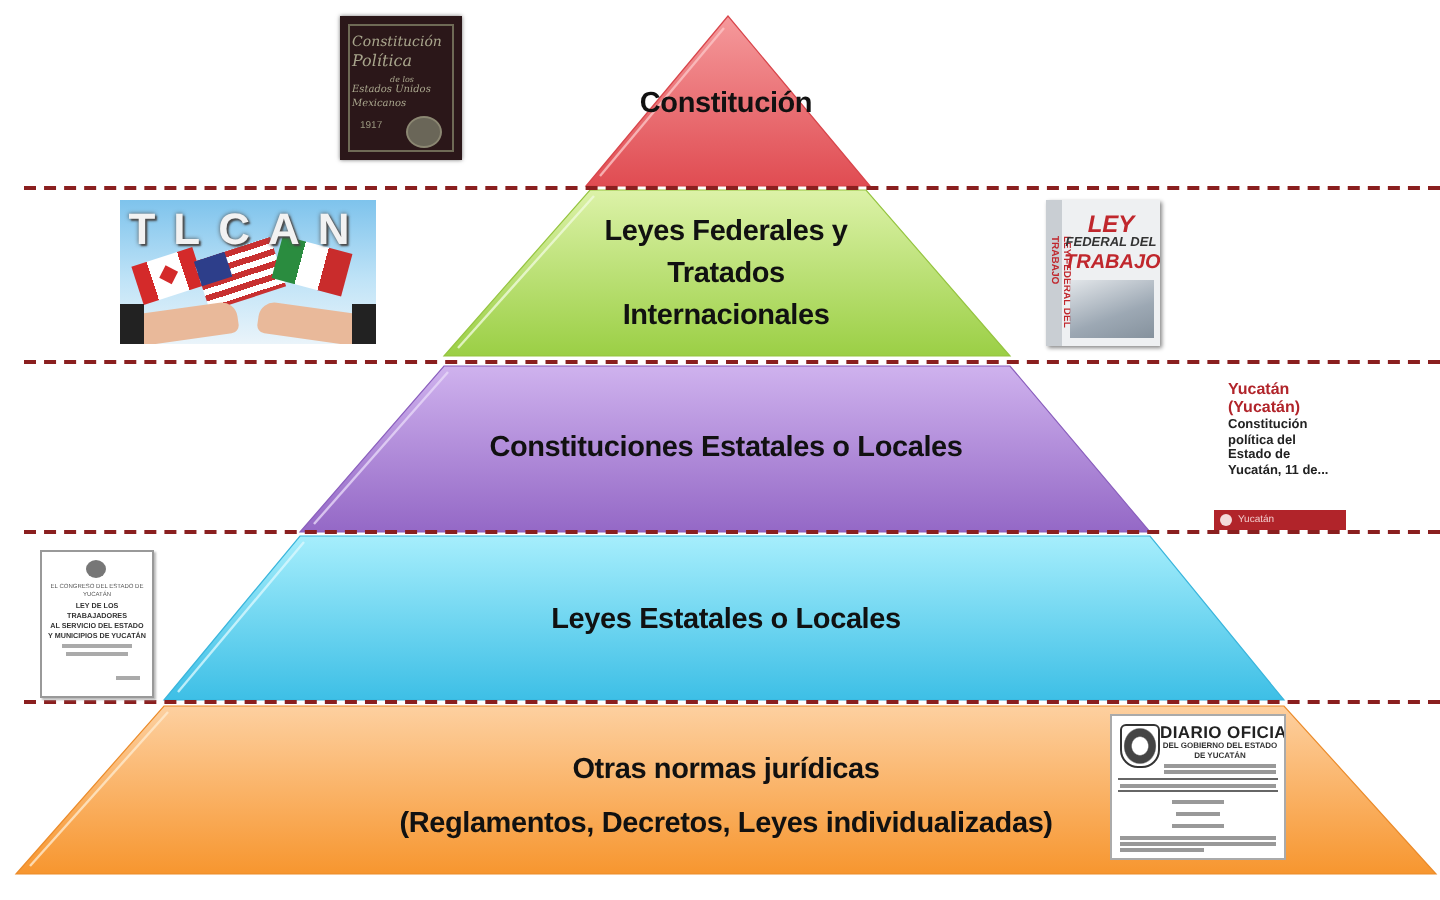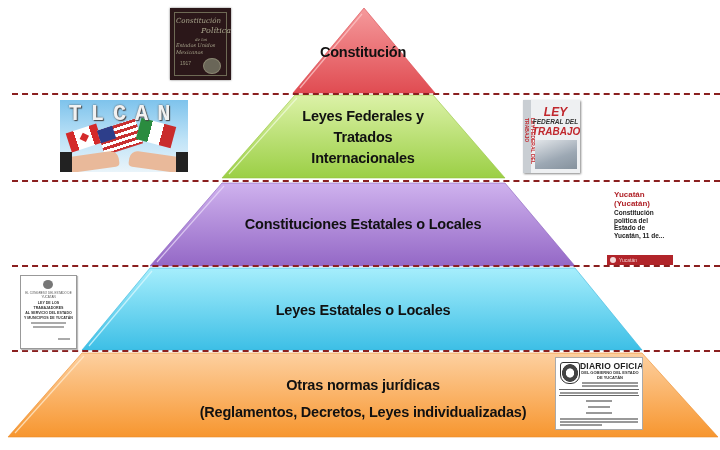--- a/index.html
+++ b/index.html
@@ -16,21 +16,21 @@
                 box-shadow:0 0 2px #777; }
   #book-const .frame { position:absolute; left:4px; top:4px; right:4px; bottom:4px; border:1px solid #6e6a55; }
   #book-const .t { position:absolute; left:6px; right:5px; color:#a8a58c; font-family:"DejaVu Serif", serif;
                    font-style:italic; line-height:9px; }
   #book-const .seal { position:absolute; left:33px; top:50px; width:16px; height:14px; border-radius:50%;
                       background:#6a6658; border:1px solid #8b8772; }
   #book-const .yr { position:absolute; left:10px; top:52px; font-size:5px; color:#9a977f; }
 
   
   #tlcan { left:60px; top:100px; width:128px; height:72px;
-           background:linear-gradient(#7ec3ec 0%, #bfe3f7 55%, #eaf4fa 100%);font-family:Liberation Mono, monospace; }
+           background:linear-gradient(#7ec3ec 0%, #bfe3f7 55%, #eaf4fa 100%); }
   #tlcan .title { position:absolute; left:0; right:0; top:2px; text-align:center; font-weight:bold;
                   font-size:22px; letter-spacing:9px; color:#f2f2f2; text-shadow:0 0 2px #555, 1px 1px 1px #444; }
   #tlcan .flag { position:absolute; transform:rotate(-18deg); }
   #tlcan .ca { left:8px; top:28px; width:32px; height:20px;
                background:linear-gradient(90deg,#d42a2a 0 25%,#fff 25% 75%,#d42a2a 75%); }
   #tlcan .ca::after { content:""; position:absolute; left:13px; top:6px; width:7px; height:7px; background:#d42a2a; transform:rotate(45deg); }
   #tlcan .us { left:40px; top:24px; width:40px; height:26px;
                background:repeating-linear-gradient(#c83030 0 3px,#fff 3px 6px); }
   #tlcan .us::before { content:""; position:absolute; left:0; top:0; width:16px; height:13px; background:#2d3e8a; }
   #tlcan .mx { left:78px; top:22px; width:36px; height:22px; transform:rotate(15deg);
@@ -138,21 +138,21 @@
 </div>
 
 <div class="dash" style="top:93px;"></div>
 <div class="dash" style="top:180px;"></div>
 <div class="dash" style="top:265px;"></div>
 <div class="dash" style="top:350px;"></div>
 
 <div id="book-const" class="thumb">
   <div class="frame"></div>
   <div class="t" style="top:9px; font-size:7px;">Constitución</div>
-  <div class="t" style="top:18px; font-size:8px;padding-left:25px;">Política</div>
+  <div class="t" style="top:18px; font-size:8px;">Política</div>
   <div class="t" style="top:27px; font-size:4px; text-align:center;">de los</div>
   <div class="t" style="top:33px; font-size:5px;">Estados Unidos</div>
   <div class="t" style="top:40px; font-size:5px;">Mexicanos</div>
   <div class="yr">1917</div>
   <div class="seal"></div>
 </div>
 
 <div id="tlcan" class="thumb">
   <div class="flag ca"></div>
   <div class="flag us"></div>

